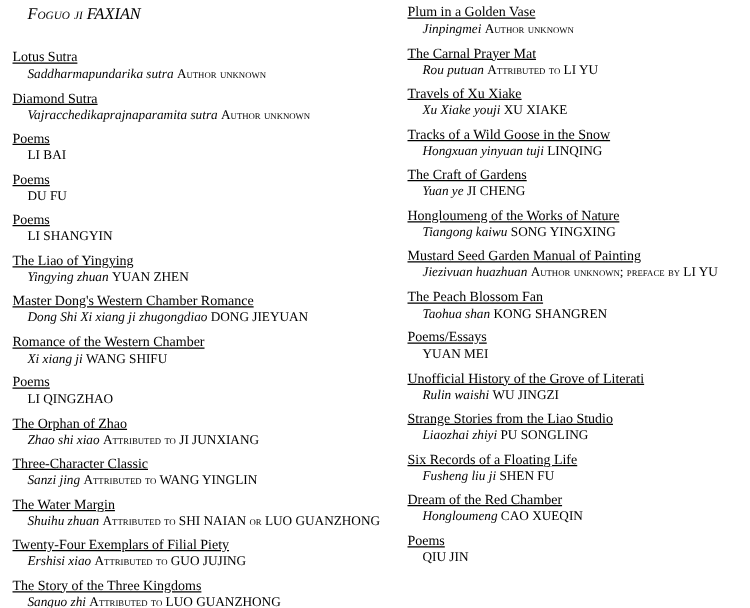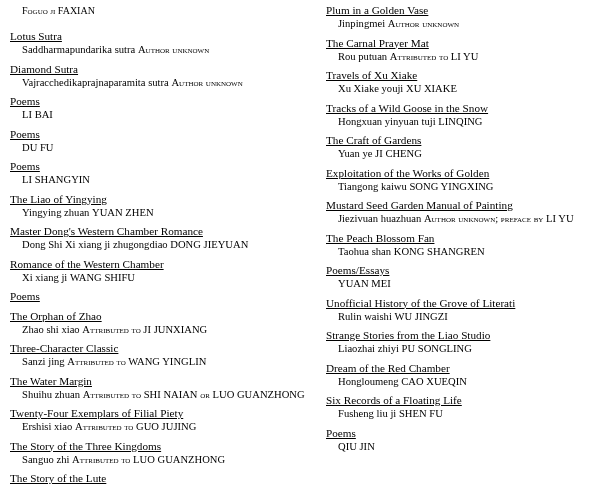--- a/index.html
+++ b/index.html
@@ -44,29 +44,31 @@
     text-underline-offset: 1px;
     white-space: nowrap;
   }
   .entry-sub {
     font-size: 10.6px;
     line-height: 13px;
     padding-left: 12px;
     white-space: nowrap;
   }
   .ital {
+    font-style: italic;
   }
   .sc {
     font-variant: small-caps;
   }
   .first-line {
-    font-size: 10px;
+    font-size: 13px;
     line-height: 13px;
     padding-left: 12px;
-    margin-bottom: 13px;
+    font-style: italic;
+    margin-bottom: 23px;
     white-space: nowrap;
   }
 </style>
 </head>
 <body>
 
 <div class="page">
 
   <div class="column col-left">
     <div class="first-line ital sc">Foguo ji FAXIAN</div>
@@ -98,20 +100,21 @@
         <div class="entry">
           <div class="entry-title">Master Dong's Western Chamber Romance</div>
           <div class="entry-sub"><span class="ital">Dong Shi Xi xiang ji zhugongdiao</span> <span class="sc">DONG JIEYUAN</span></div>
         </div>
         <div class="entry">
           <div class="entry-title">Romance of the Western Chamber</div>
           <div class="entry-sub"><span class="ital">Xi xiang ji</span> <span class="sc">WANG SHIFU</span></div>
         </div>
         <div class="entry">
           <div class="entry-title">Poems</div>
+          <div class="entry-sub"><span class="ital"></span> <span class="sc">LI QINGZHAO</span></div>
         </div>
         <div class="entry">
           <div class="entry-title">The Orphan of Zhao</div>
           <div class="entry-sub"><span class="ital">Zhao shi xiao</span> <span class="sc">Attributed to JI JUNXIANG</span></div>
         </div>
         <div class="entry">
           <div class="entry-title">Three-Character Classic</div>
           <div class="entry-sub"><span class="ital">Sanzi jing</span> <span class="sc">Attributed to WANG YINGLIN</span></div>
         </div>
         <div class="entry">
@@ -148,21 +151,21 @@
         </div>
         <div class="entry">
           <div class="entry-title">Tracks of a Wild Goose in the Snow</div>
           <div class="entry-sub"><span class="ital">Hongxuan yinyuan tuji</span> <span class="sc">LINQING</span></div>
         </div>
         <div class="entry">
           <div class="entry-title">The Craft of Gardens</div>
           <div class="entry-sub"><span class="ital">Yuan ye</span> <span class="sc">JI CHENG</span></div>
         </div>
         <div class="entry">
-          <div class="entry-title">Exploitation of the Works of Golden</div>
+          <div class="entry-title">Hongloumeng of the Works of Nature</div>
           <div class="entry-sub"><span class="ital">Tiangong kaiwu</span> <span class="sc">SONG YINGXING</span></div>
         </div>
         <div class="entry">
           <div class="entry-title">Mustard Seed Garden Manual of Painting</div>
           <div class="entry-sub"><span class="ital">Jiezivuan huazhuan</span> <span class="sc">Author unknown; preface by LI YU</span></div>
         </div>
         <div class="entry">
           <div class="entry-title">The Peach Blossom Fan</div>
           <div class="entry-sub"><span class="ital">Taohua shan</span> <span class="sc">KONG SHANGREN</span></div>
         </div>
@@ -172,28 +175,28 @@
         </div>
         <div class="entry">
           <div class="entry-title">Unofficial History of the Grove of Literati</div>
           <div class="entry-sub"><span class="ital">Rulin waishi</span> <span class="sc">WU JINGZI</span></div>
         </div>
         <div class="entry">
           <div class="entry-title">Strange Stories from the Liao Studio</div>
           <div class="entry-sub"><span class="ital">Liaozhai zhiyi</span> <span class="sc">PU SONGLING</span></div>
         </div>
         <div class="entry">
+          <div class="entry-title">Six Records of a Floating Life</div>
+          <div class="entry-sub"><span class="ital">Fusheng liu ji</span> <span class="sc">SHEN FU</span></div>
+        </div>
+        <div class="entry">
           <div class="entry-title">Dream of the Red Chamber</div>
           <div class="entry-sub"><span class="ital">Hongloumeng</span> <span class="sc">CAO XUEQIN</span></div>
         </div>
         <div class="entry">
-          <div class="entry-title">Six Records of a Floating Life</div>
-          <div class="entry-sub"><span class="ital">Fusheng liu ji</span> <span class="sc">SHEN FU</span></div>
-        </div>
-        <div class="entry">
           <div class="entry-title">Poems</div>
           <div class="entry-sub"><span class="ital"></span> <span class="sc">QIU JIN</span></div>
         </div>
       </div>
 
   </div>
 
 </div>
 
 </body></html>

